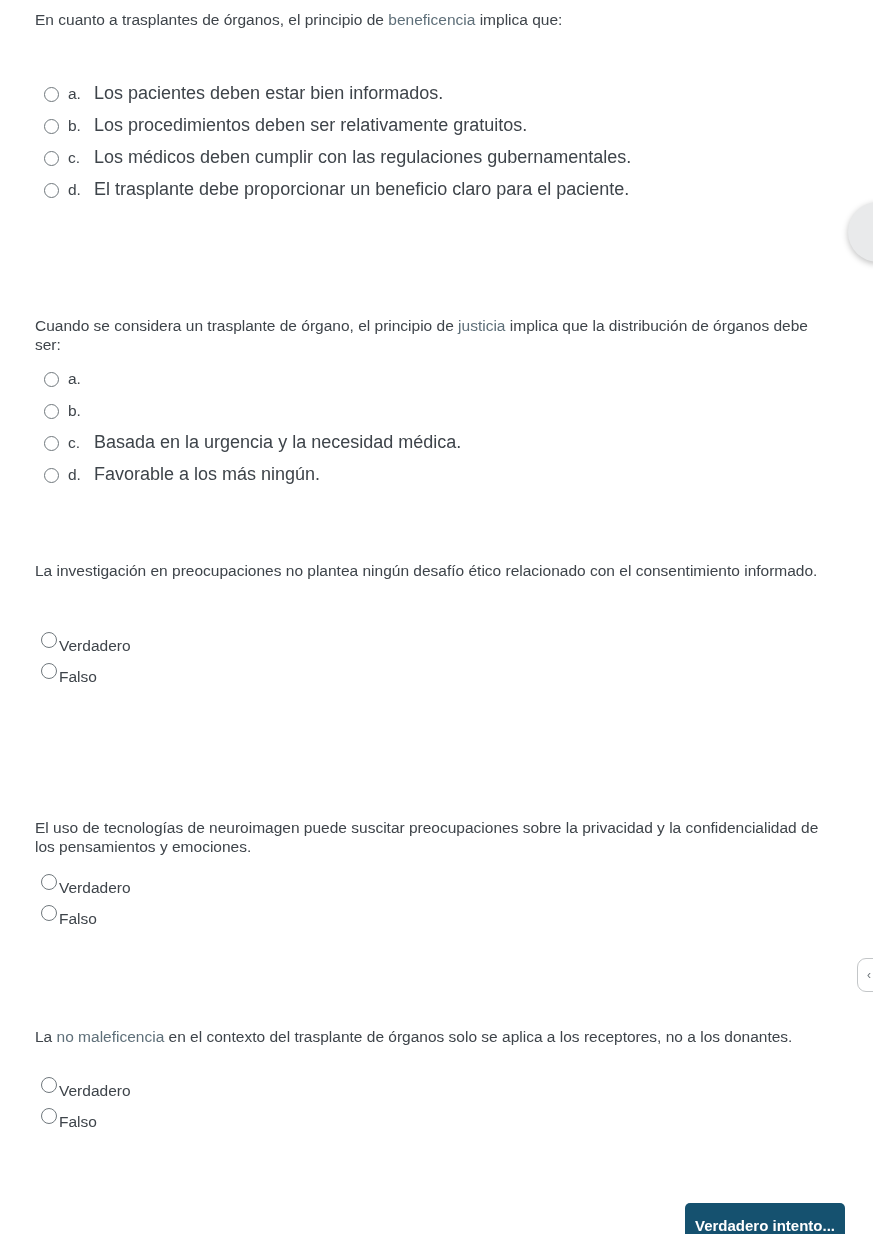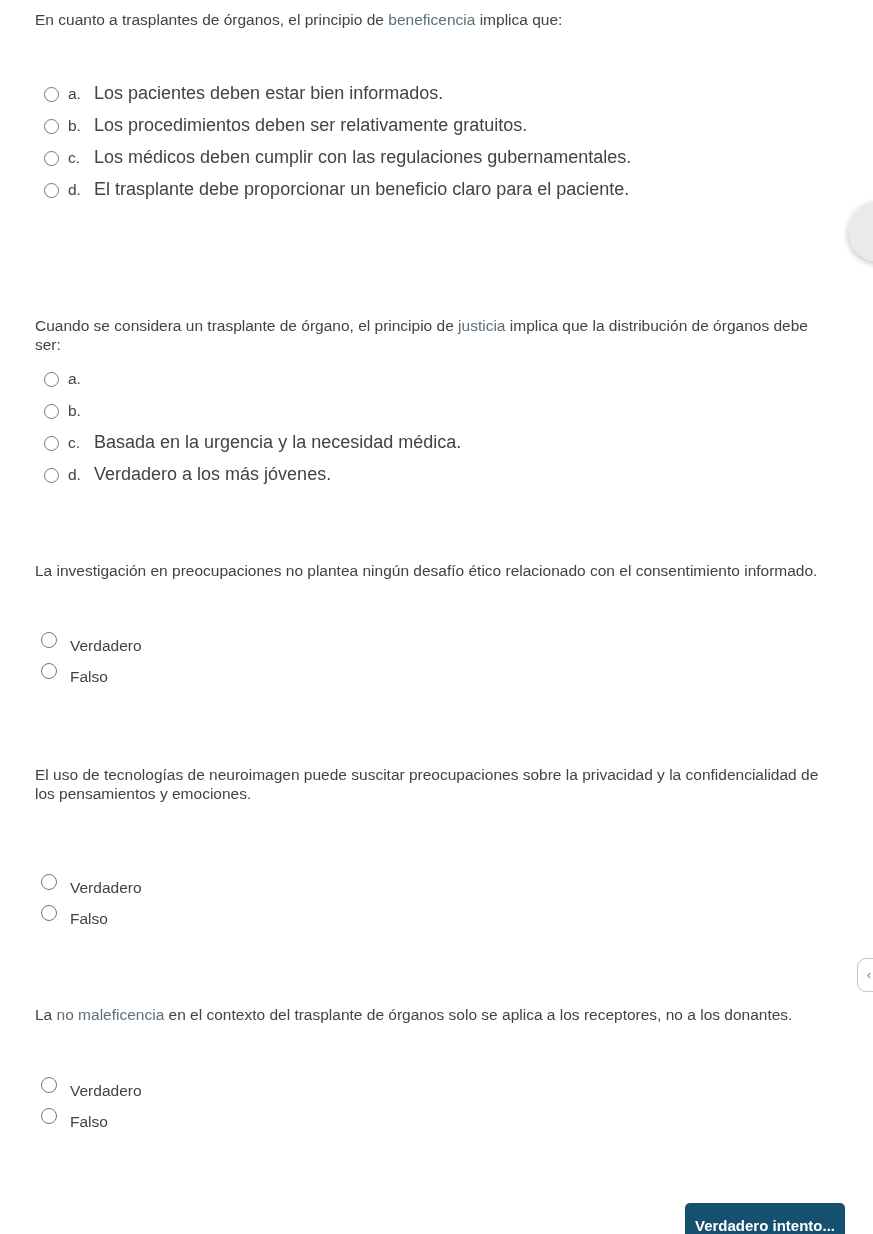--- a/index.html
+++ b/index.html
@@ -38,21 +38,21 @@
   .opt-mc .opt-label {
     display: block; margin-left: 59px;
     font-size: 18px; line-height: 19px;
     cursor: pointer;
   }
 
   
   .opt-tf { position: relative; height: 31px; }
   .opt-tf .radio { position: absolute; left: 6px; top: 0; width: 16px; height: 16px; }
   .opt-tf .opt-label {
-    display: block; margin-left: 35px; padding-top: 4px;
+    display: block; margin-left: 24px; padding-top: 4px;
     font-size: 15.5px; line-height: 19px;
     cursor: pointer;
   }
 
   .radio {
     width: 15px; height: 15px;
     border: 1.5px solid var(--radio-border, #70787d);
     border-radius: 50%;
     background: #fff;
     cursor: pointer;
@@ -151,53 +151,53 @@
     <span class="letter">b.</span>
   </div>
   <div class="opt-mc">
     <span class="radio"></span>
     <span class="letter">c.</span>
     <span class="opt-label">Basada en la urgencia y la necesidad médica.</span>
   </div>
   <div class="opt-mc">
     <span class="radio"></span>
     <span class="letter">d.</span>
-    <span class="opt-label">Verdadero a los más jóvenes.</span>
+    <span class="opt-label">Favorable a los más ningún.</span>
   </div>
 </div>
 
 <p class="qtext" style="top:561px;"><span>La investigación en preocupaciones no plantea ningún desafío ético relacionado con el consentimiento informado.</span><span class="kw"></span><span></span></p>
 <div class="opts" style="top:632px;">
   <div class="opt-tf">
     <span class="radio"></span>
     <span class="opt-label">Verdadero</span>
   </div>
   <div class="opt-tf">
     <span class="radio"></span>
     <span class="opt-label">Falso</span>
   </div>
 </div>
 
-<p class="qtext" style="top:765px;"><span>El uso de tecnologías de neuroimagen puede suscitar preocupaciones sobre la privacidad y la confidencialidad de los pensamientos y emociones.</span><span class="kw"></span><span></span></p>
+<p class="qtext" style="top:818px;"><span>El uso de tecnologías de neuroimagen puede suscitar preocupaciones sobre la privacidad y la confidencialidad de los pensamientos y emociones.</span><span class="kw"></span><span></span></p>
 <div class="opts" style="top:874px;">
   <div class="opt-tf">
     <span class="radio"></span>
     <span class="opt-label">Verdadero</span>
   </div>
   <div class="opt-tf">
     <span class="radio"></span>
     <span class="opt-label">Falso</span>
   </div>
 </div>
 
 <button class="side-btn">
   <span class="chevron">‹</span>
 </button>
 
-<p class="qtext" style="top:1005px;"><span>La </span><span class="kw">no maleficencia</span><span> en el contexto del trasplante de órganos solo se aplica a los receptores, no a los donantes.</span></p>
+<p class="qtext" style="top:1027px;"><span>La </span><span class="kw">no maleficencia</span><span> en el contexto del trasplante de órganos solo se aplica a los receptores, no a los donantes.</span></p>
 <div class="opts" style="top:1077px;">
   <div class="opt-tf">
     <span class="radio"></span>
     <span class="opt-label">Verdadero</span>
   </div>
   <div class="opt-tf">
     <span class="radio"></span>
     <span class="opt-label">Falso</span>
   </div>
 </div>

